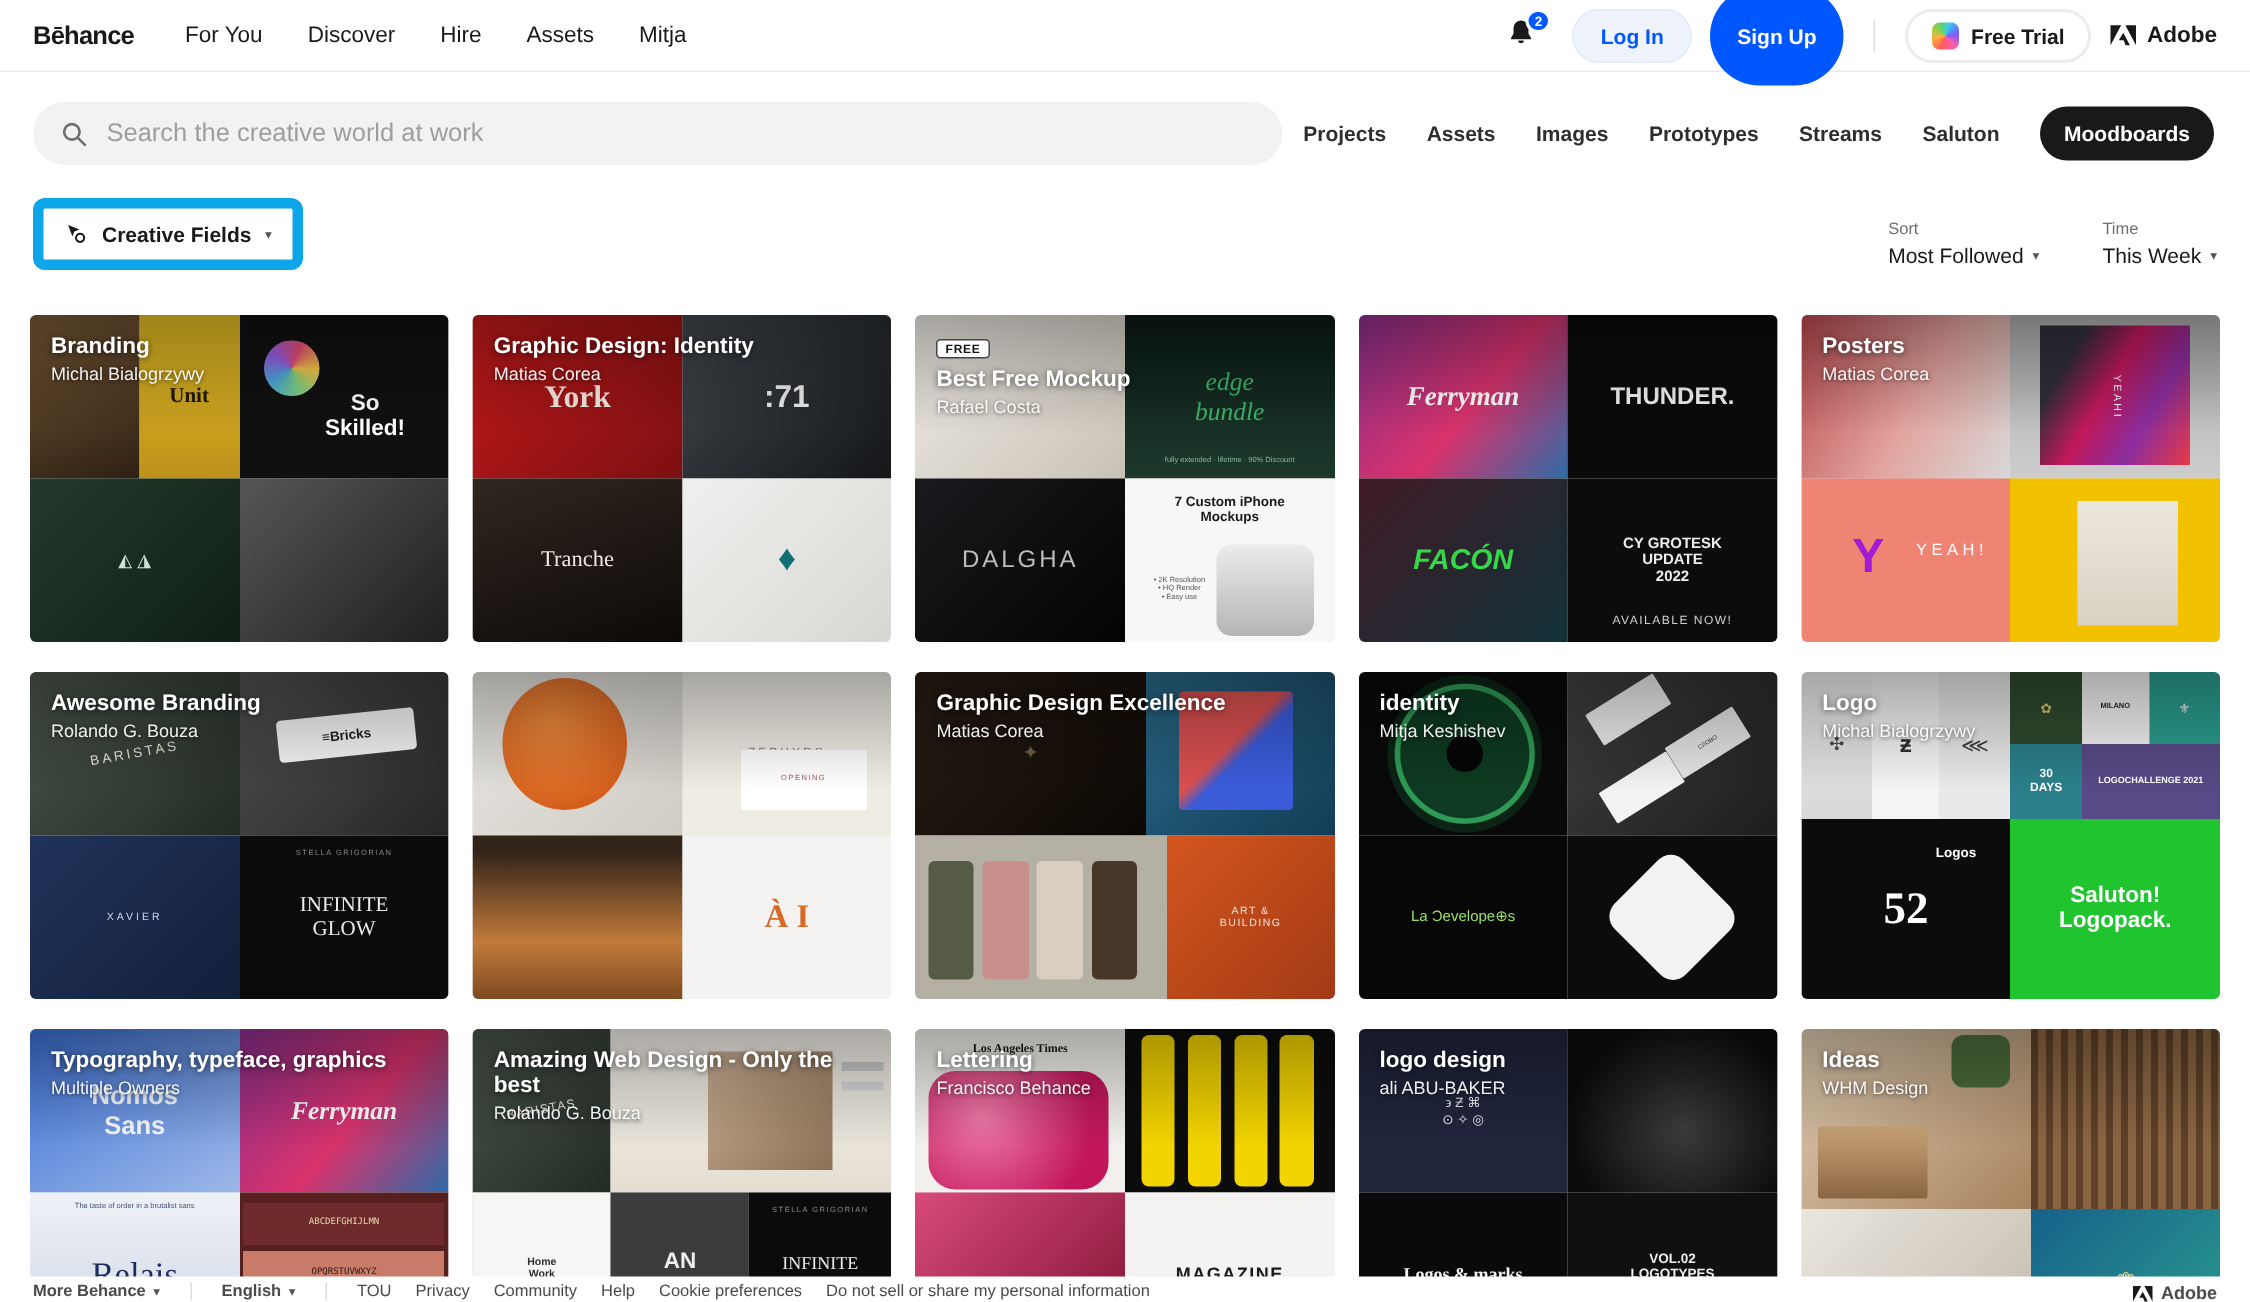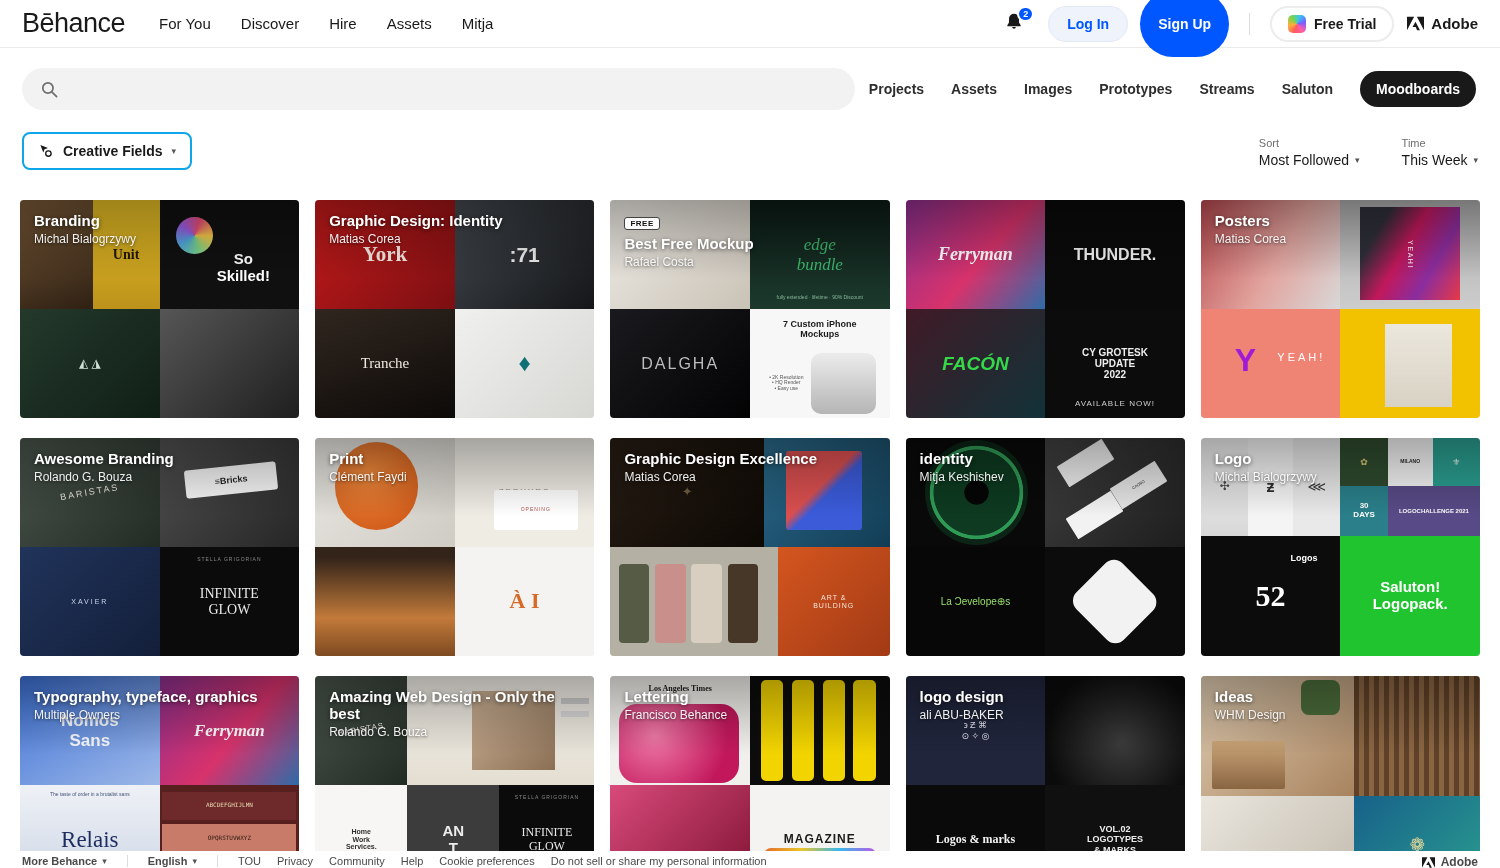--- a/index.html
+++ b/index.html
@@ -4,21 +4,21 @@
 <style>
   * { margin:0; padding:0; box-sizing:border-box; }
   html,body { width:1500px; height:868px; overflow:hidden; background:#fff;
     font-family:"Liberation Sans","DejaVu Sans",sans-serif; color:#191919; }
   .page { position:relative; width:1500px; height:868px; overflow:hidden; background:#fff; }
 
   
   header { height:48px; display:flex; align-items:center; justify-content:space-between;
     padding:0 22px; border-bottom:1px solid #eaeaea; background:#fff; }
   .nav-left { display:flex; align-items:center; gap:34px; }
-  .logo { font-size:27px; font-weight:400; letter-spacing:-0.5px; cursor:pointer; }
+  .logo { font-size:17px; font-weight:700; letter-spacing:-0.5px; cursor:pointer; }
   .main-nav { display:flex; align-items:center; gap:30px; }
   .nav-item { font-size:15px; font-weight:500; color:#191919; cursor:pointer; text-decoration:none; }
   .nav-right { display:flex; align-items:center; gap:12px; }
   .bell-wrap { position:relative; width:26px; height:24px; cursor:pointer; margin-right:6px; }
   .bell-wrap svg { width:20px; height:20px; fill:#191919; }
   .badge { position:absolute; top:-6px; right:-4px; background:#0057ff; color:#fff;
     font-size:9px; font-weight:700; border:2px solid #fff; border-radius:9px; padding:1px 4px; }
   .login { background:#eef3fc; color:#0057ff; border:1px solid #e2eaf8; font-weight:600;
     font-size:14px; padding:9px 18px; border-radius:999px; cursor:pointer; }
   .signup { background:#0057ff; color:#fff; border:none; font-weight:600;
@@ -40,21 +40,21 @@
   .search-box input { flex:1; border:none; outline:none; background:transparent;
     font-size:17px; font-weight:500; color:#191919; font-family:inherit; }
   .search-box input::placeholder { color:#9e9e9e; }
   .tabs { display:flex; align-items:center; gap:27px; padding-right:2px; }
   .tab { background:none; border:none; font-family:inherit; font-size:14px; font-weight:600;
     color:#2e2e2e; cursor:pointer; padding:0; }
   .tab.active { background:#191919; color:#fff; padding:10px 16px; border-radius:999px; }
 
   
   .filter-row { display:flex; align-items:flex-end; justify-content:space-between; margin:22px 22px 0; }
-  .cf-btn { display:flex; align-items:center; gap:9px; background:#fff; border:2px solid #0ea5e9;
+  .cf-btn { display:flex; align-items:center; gap:9px; background:#fff; border:7px solid #0ea5e9;
     border-radius:8px; padding:9px 14px; font-family:inherit; font-size:14px; font-weight:700;
     color:#191919; cursor:pointer; }
   .cf-btn svg { width:16px; height:16px; }
   .caret { font-size:9px; color:#555; }
   .sort-time { display:flex; gap:42px; padding-bottom:2px; }
   .st-block { cursor:pointer; }
   .st-label { font-size:11px; color:#6e6e6e; margin-bottom:3px; }
   .st-value { font-size:14px; color:#191919; display:flex; align-items:center; gap:6px; }
 
   
@@ -126,20 +126,21 @@
       </div>
     </div>
   </header>
 
   <div class="search-row">
     <div class="search-box">
       <svg viewBox="0 0 24 24">
           <circle cx="10" cy="10" r="6.5" fill="none" stroke="#6e6e6e" stroke-width="2.2"></circle>
           <line x1="15.2" y1="15.2" x2="21" y2="21" stroke="#6e6e6e" stroke-width="2.2" stroke-linecap="round"></line>
         </svg>
+      <input type="text" placeholder="Search the creative world at work" style="">
     </div>
     <div class="tabs">
         <button class="tab">Projects</button>
         <button class="tab">Assets</button>
         <button class="tab">Images</button>
         <button class="tab">Prototypes</button>
         <button class="tab">Streams</button>
         <button class="tab">Saluton</button>
         <button class="tab active">Moodboards</button>
       </div>
@@ -333,25 +334,20 @@
             <span class="tile-label" style="color: rgb(138, 133, 120); font-size: 8px; letter-spacing: 2px;">ZEPHYRS</span>
           </div>
           <div class="tile" style="left: 64%; top: 24%; width: 30%; height: 18%; background: rgb(255, 255, 255); border-radius: 2px;">
             <span class="tile-label" style="color: rgb(176, 80, 80); font-size: 5px; letter-spacing: 1px;">OPENING</span>
           </div>
           <div class="tile" style="left: 0%; top: 50%; width: 50%; height: 50%; background: linear-gradient(rgb(51, 36, 26) 10%, rgb(194, 122, 58) 65%, rgb(126, 74, 32));"></div>
           <div class="tile" style="left: 50%; top: 50%; width: 50%; height: 50%; background: rgb(244, 243, 241);">
             <span class="tile-label" style="color: rgb(216, 106, 40); font-size: 22px; font-weight: 700; font-family: &quot;Liberation Serif&quot;, serif;">À I</span>
           </div>
         </div>
-    <div class="card-head">
-
-      <h3 class="card-title">Print</h3>
-      <div class="card-owner">Clément Faydi</div>
-    </div>
   </article>
 
   <article class="card">
     <div class="tiles">
           <div class="tile" style="left: 0%; top: 0%; width: 55%; height: 50%; background: linear-gradient(135deg, rgb(40, 29, 19), rgb(12, 8, 4));">
             <span class="tile-label" style="color: rgb(110, 92, 64); font-size: 13px;">✦</span>
           </div>
           <div class="tile" style="left: 55%; top: 0%; width: 45%; height: 50%; background: linear-gradient(135deg, rgb(42, 106, 138), rgb(18, 60, 85));"></div>
           <div class="tile" style="left: 63%; top: 6%; width: 27%; height: 36%; background: linear-gradient(135deg, rgb(217, 79, 79) 45%, rgb(59, 91, 217) 55%); border-radius: 3px;"></div>
           <div class="tile" style="left: 0%; top: 50%; width: 60%; height: 50%; background: rgb(181, 176, 164);"></div>

